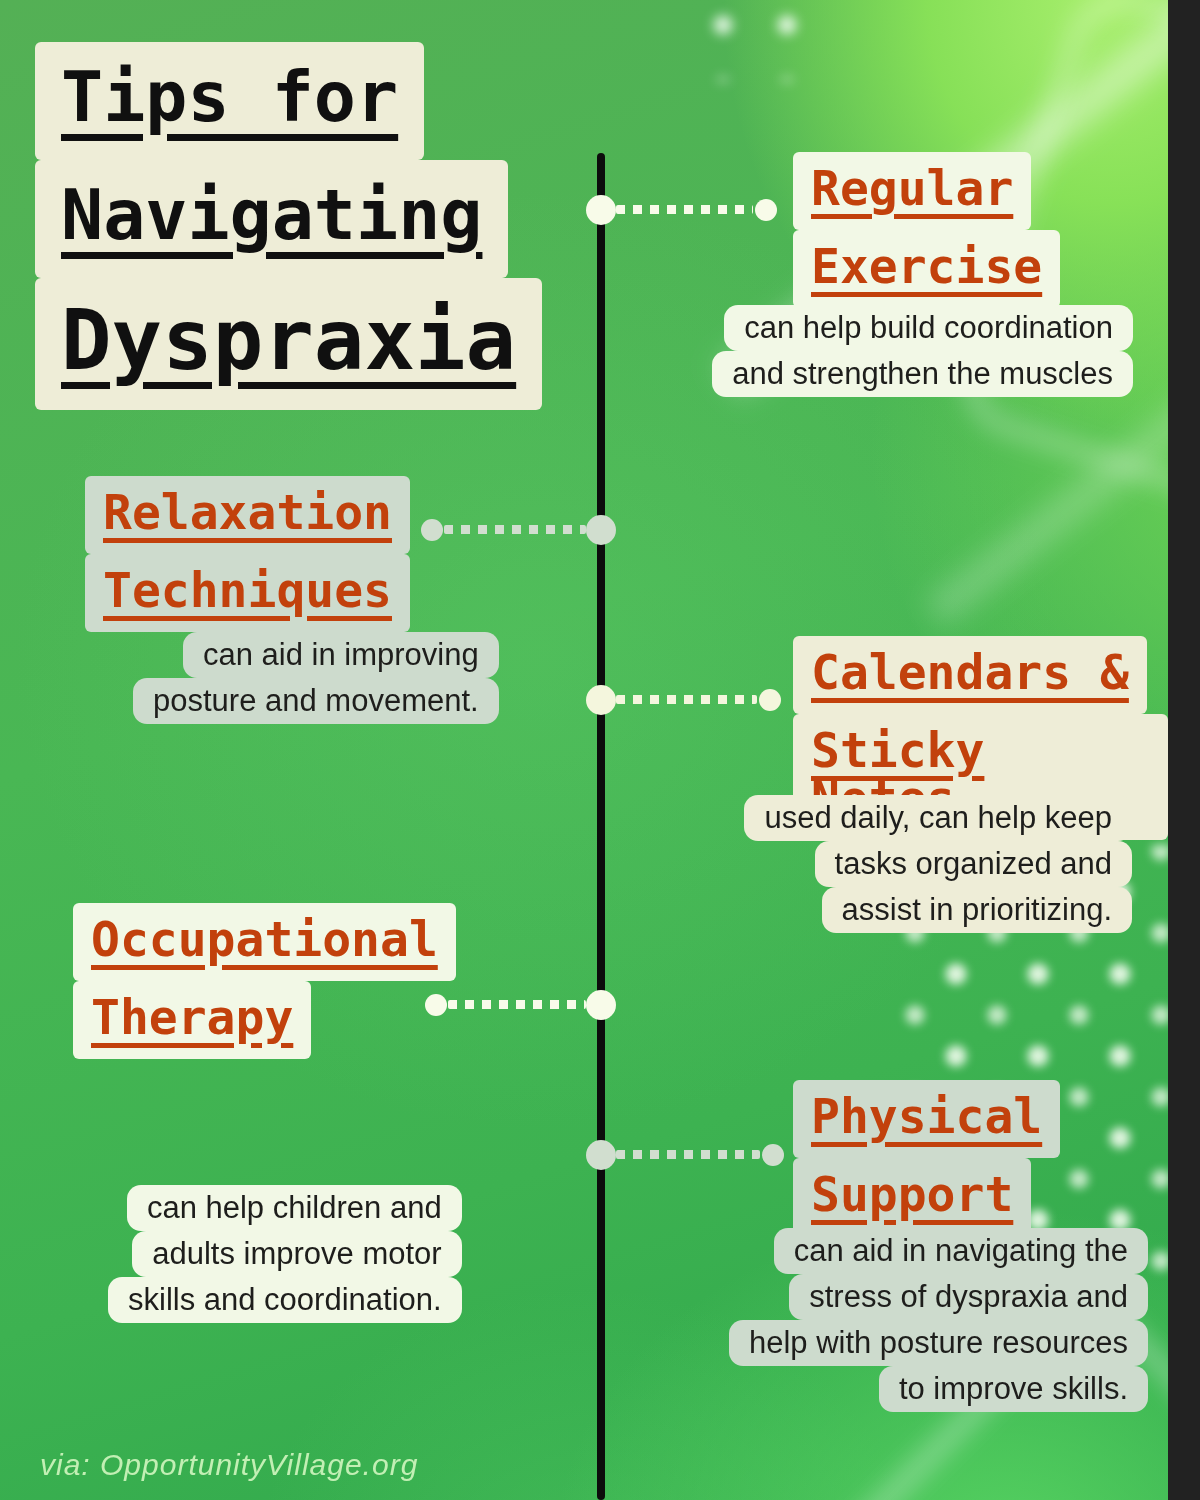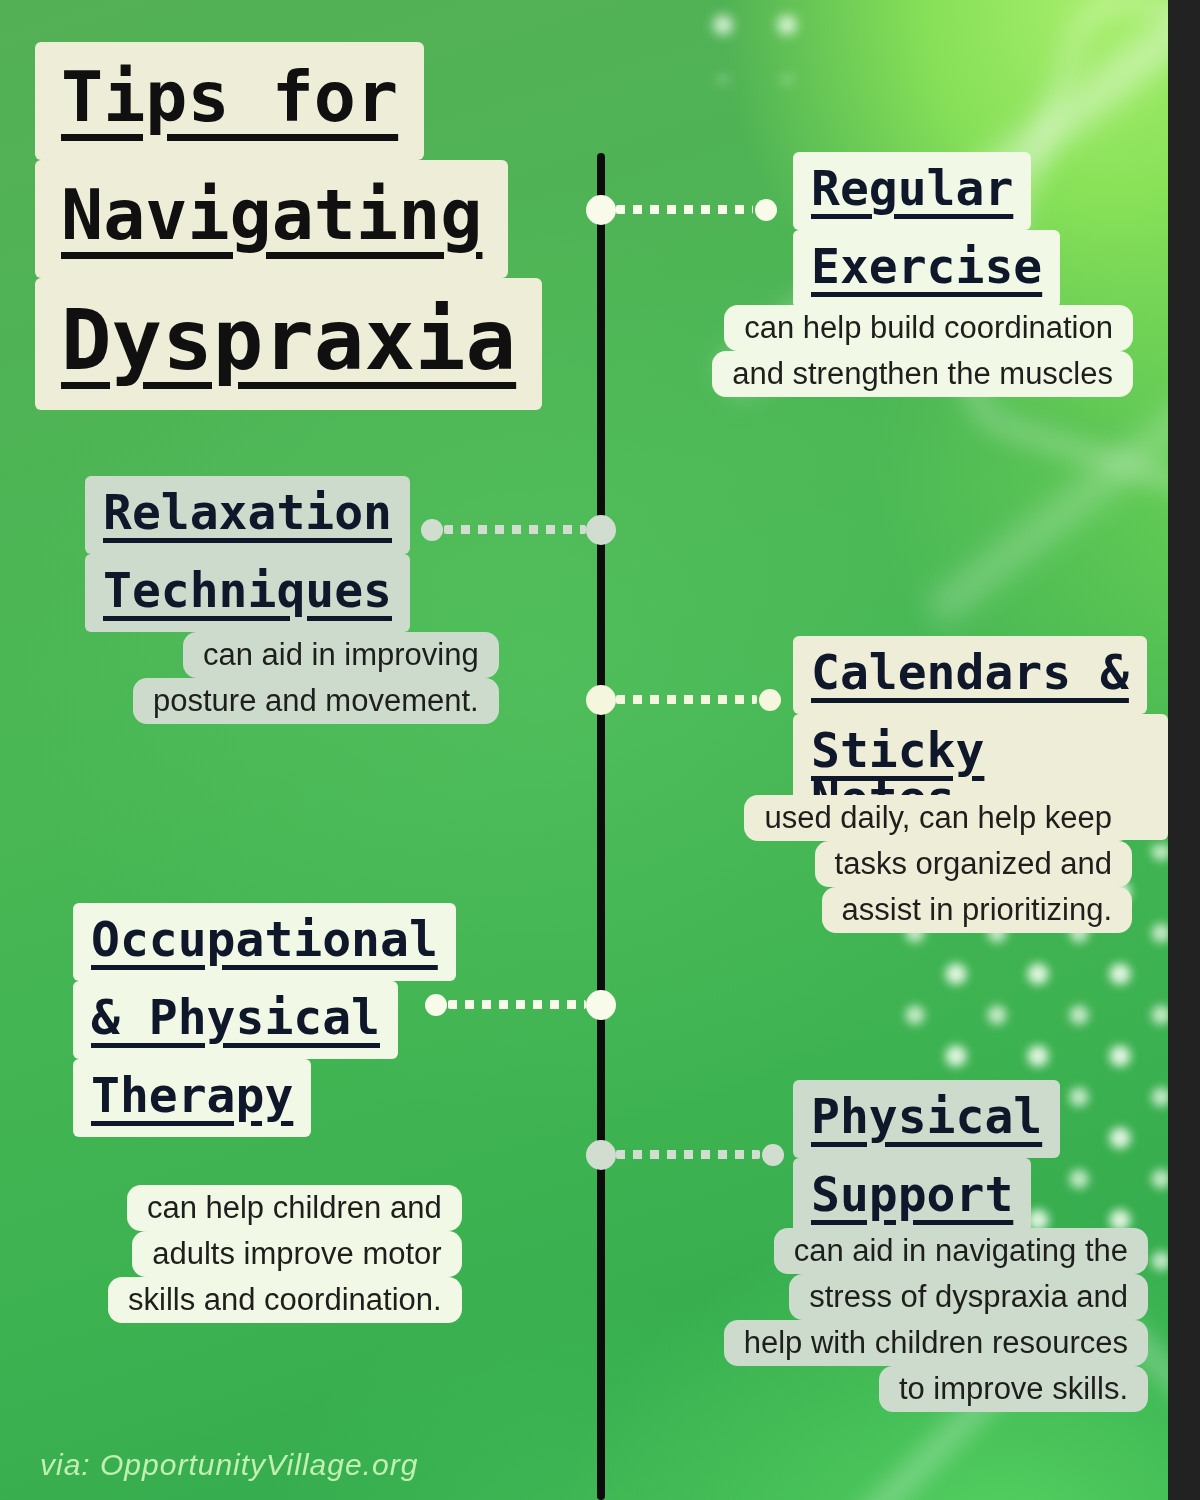--- a/index.html
+++ b/index.html
@@ -65,21 +65,21 @@
     display:table; background:var(--cream); color:#101010;
     font-family:"DejaVu Sans Mono", monospace; font-weight:700;
     font-size:70px; line-height:1; padding:20px 26px 28px; border-radius:6px;
     text-decoration:underline; text-decoration-thickness:7px; text-underline-offset:13px;
   }
   .title-line.big{ font-size:84px; }
   
   .heading{ position:absolute; }
   .h-line{
     display:table; font-family:"DejaVu Sans Mono", monospace; font-weight:700;
-    font-size:48px; line-height:1; color:#0f172a; padding:12px 18px 18px; border-radius:6px;
+    font-size:48px; line-height:1; color:#c2410c; padding:12px 18px 18px; border-radius:6px;
     text-decoration:underline; text-decoration-thickness:5px; text-underline-offset:9px;
   }
   .h-line.bg-cream{ background:var(--cream); }
   .h-line.bg-light{ background:var(--light); }
   .h-line.bg-sage { background:var(--sage);  }
   
   .desc{ position:absolute; display:flex; flex-direction:column; }
   .desc.right{ align-items:flex-end; text-align:center; }
   .desc.left { align-items:flex-end; text-align:left; }
   .d-line{
@@ -151,38 +151,37 @@
     <span class="d-line bg-cream">used daily, can help keep</span>
     <span class="d-line bg-cream">tasks organized and</span>
     <span class="d-line bg-cream">assist in prioritizing.</span>
   </div>
 
   <div class="node theme-light" style="left:586px; top:990px;"></div>
   <div class="dash theme-light" style="left:448px; top:1000px; width:138px;"></div>
   <div class="enddot theme-light" style="left:425px; top:994px;"></div>
   <div class="heading" style="left:73px; top:903px;">
     <div class="h-line bg-light">Occupational</div>
-    <div class="h-line bg-light">&amp; Physical</div>
     <div class="h-line bg-light">Therapy</div>
   </div>
   <div class="desc left" style="left:108px; top:1185px;">
     <span class="d-line bg-light">can help children and</span>
     <span class="d-line bg-light">adults improve motor</span>
     <span class="d-line bg-light">skills and coordination.</span>
   </div>
 
   <div class="node theme-sage" style="left:586px; top:1140px;"></div>
   <div class="dash theme-sage" style="left:616px; top:1150px; width:144px;"></div>
   <div class="enddot theme-sage" style="left:762px; top:1144px;"></div>
   <div class="heading" style="left:793px; top:1080px;">
     <div class="h-line bg-sage">Physical</div>
     <div class="h-line bg-sage">Support</div>
   </div>
   <div class="desc right" style="right:20px; top:1228px;">
     <span class="d-line bg-sage">can aid in navigating the</span>
     <span class="d-line bg-sage">stress of dyspraxia and</span>
-    <span class="d-line bg-sage">help with children resources</span>
+    <span class="d-line bg-sage">help with posture resources</span>
     <span class="d-line bg-sage">to improve skills.</span>
   </div>
 
   <div class="via">via: OpportunityVillage.org</div>
 
 </div>
 
 </body></html>

